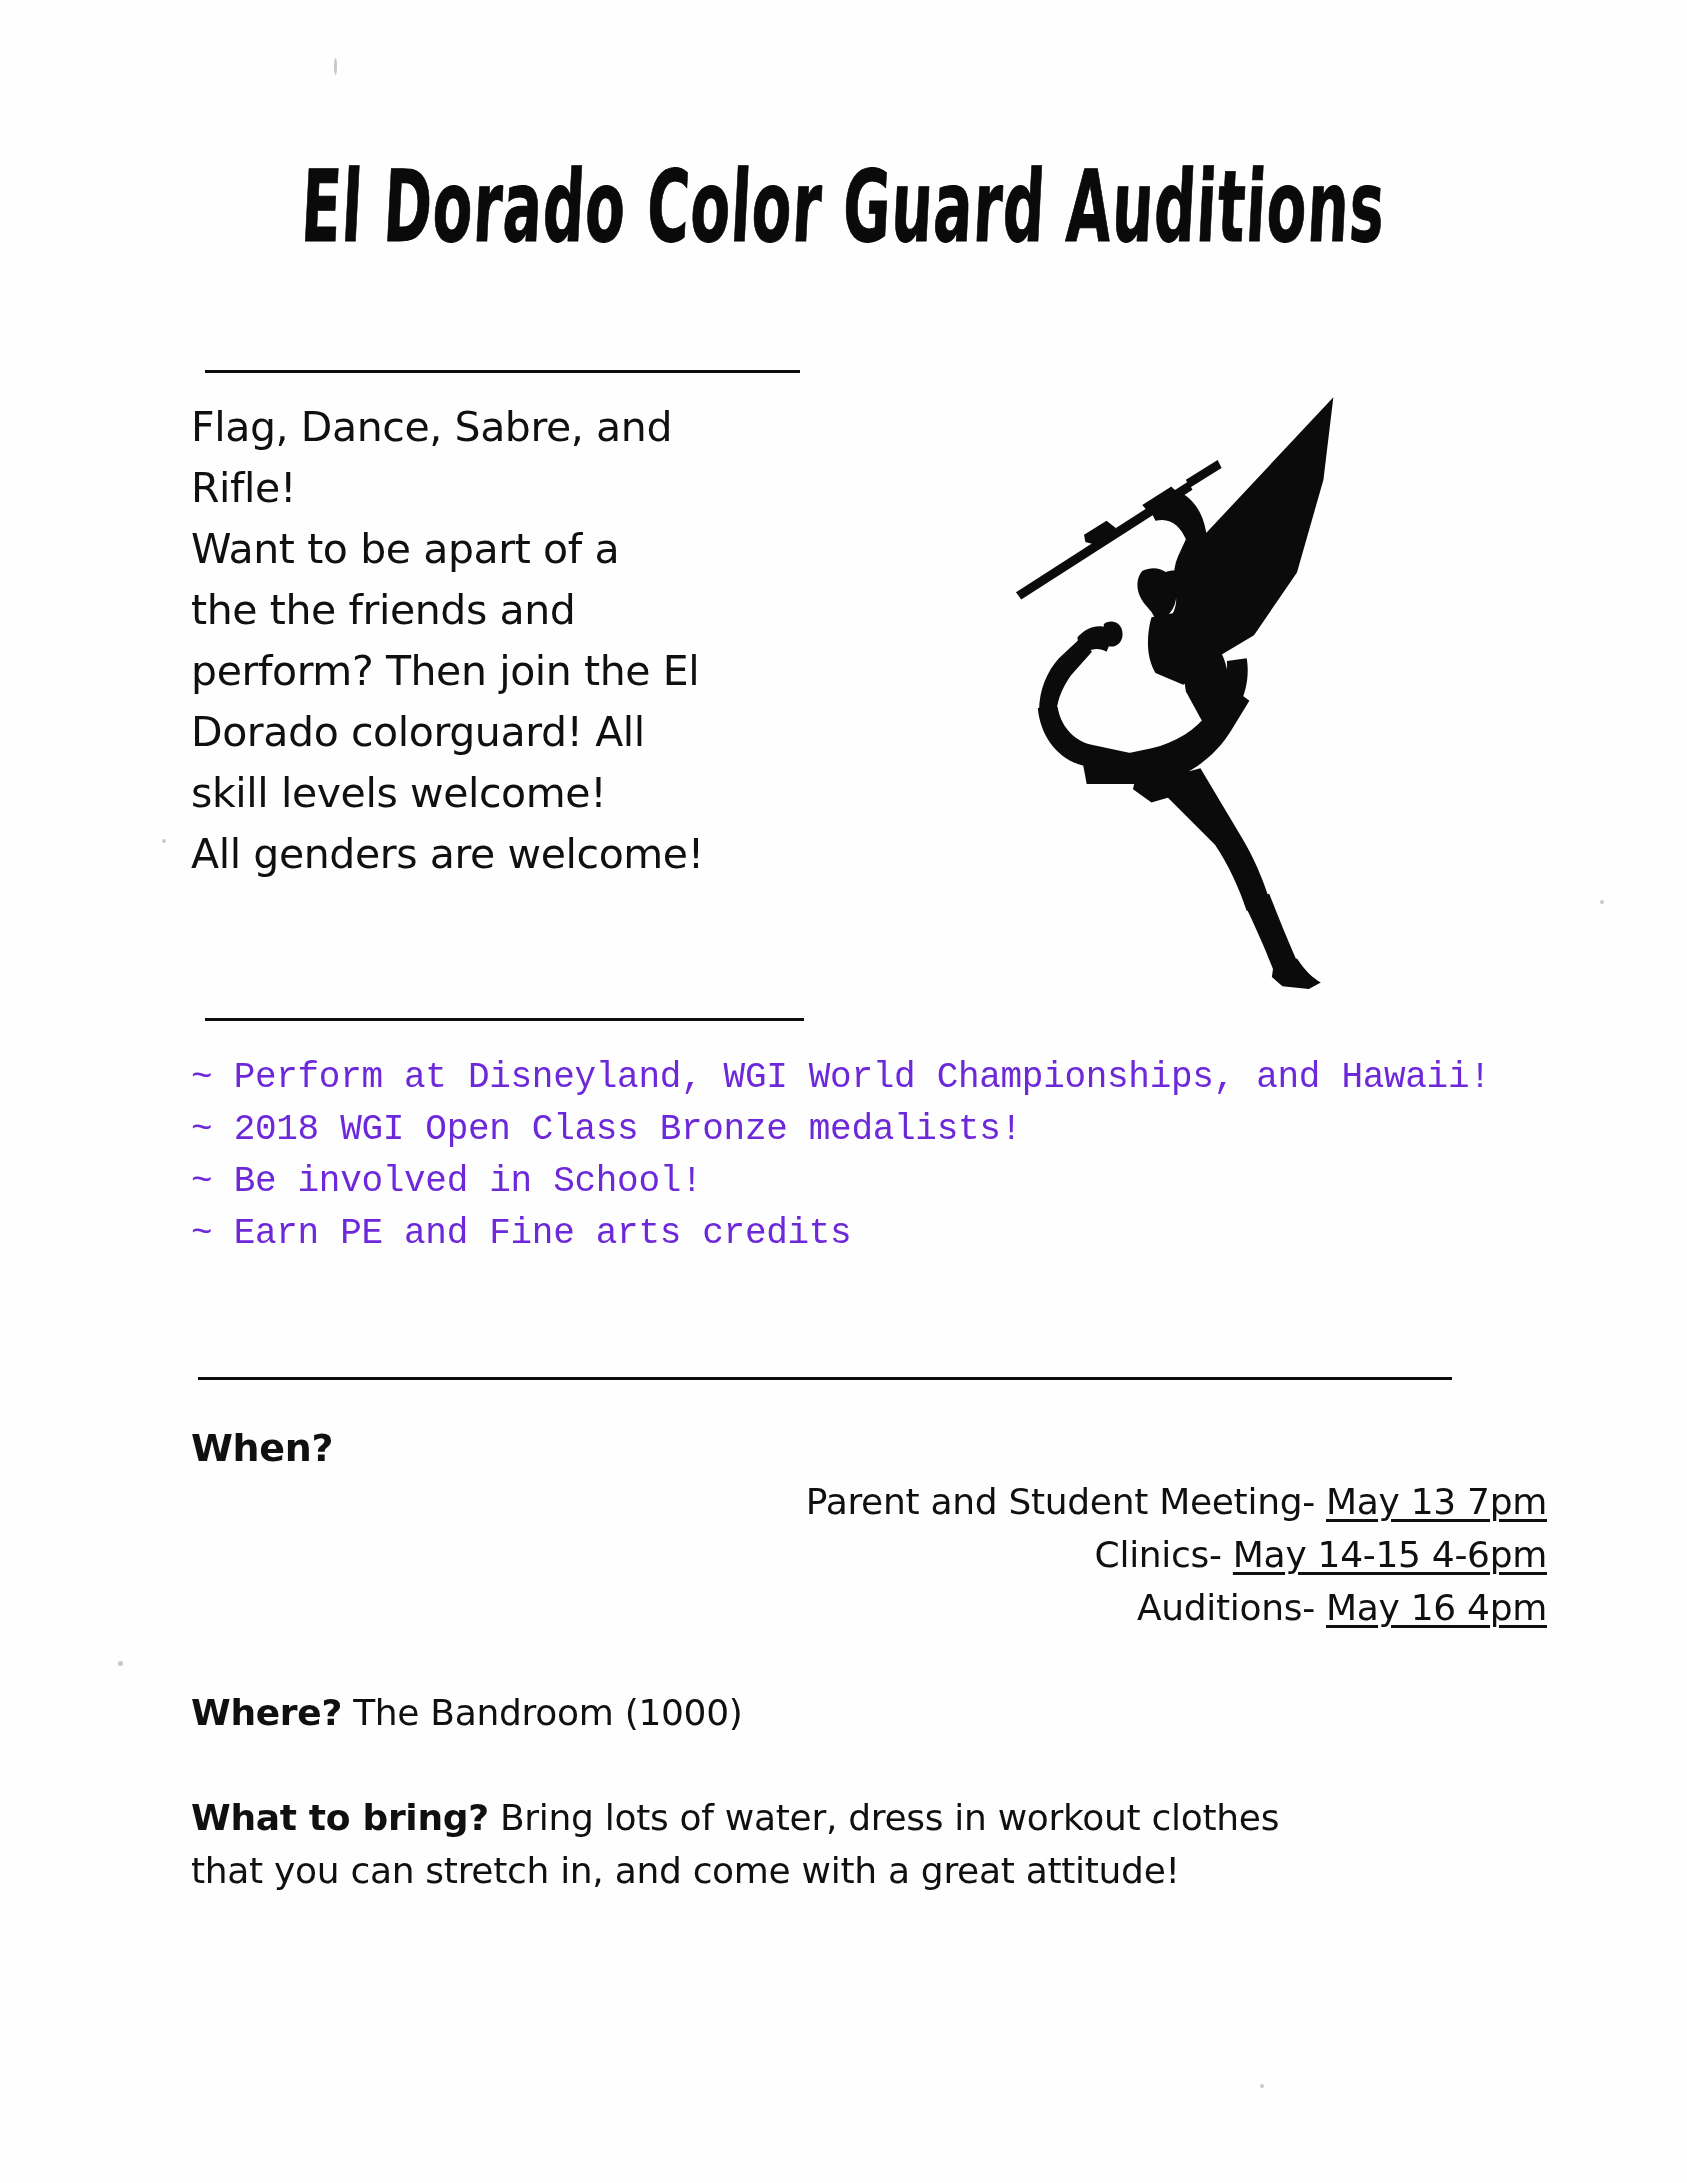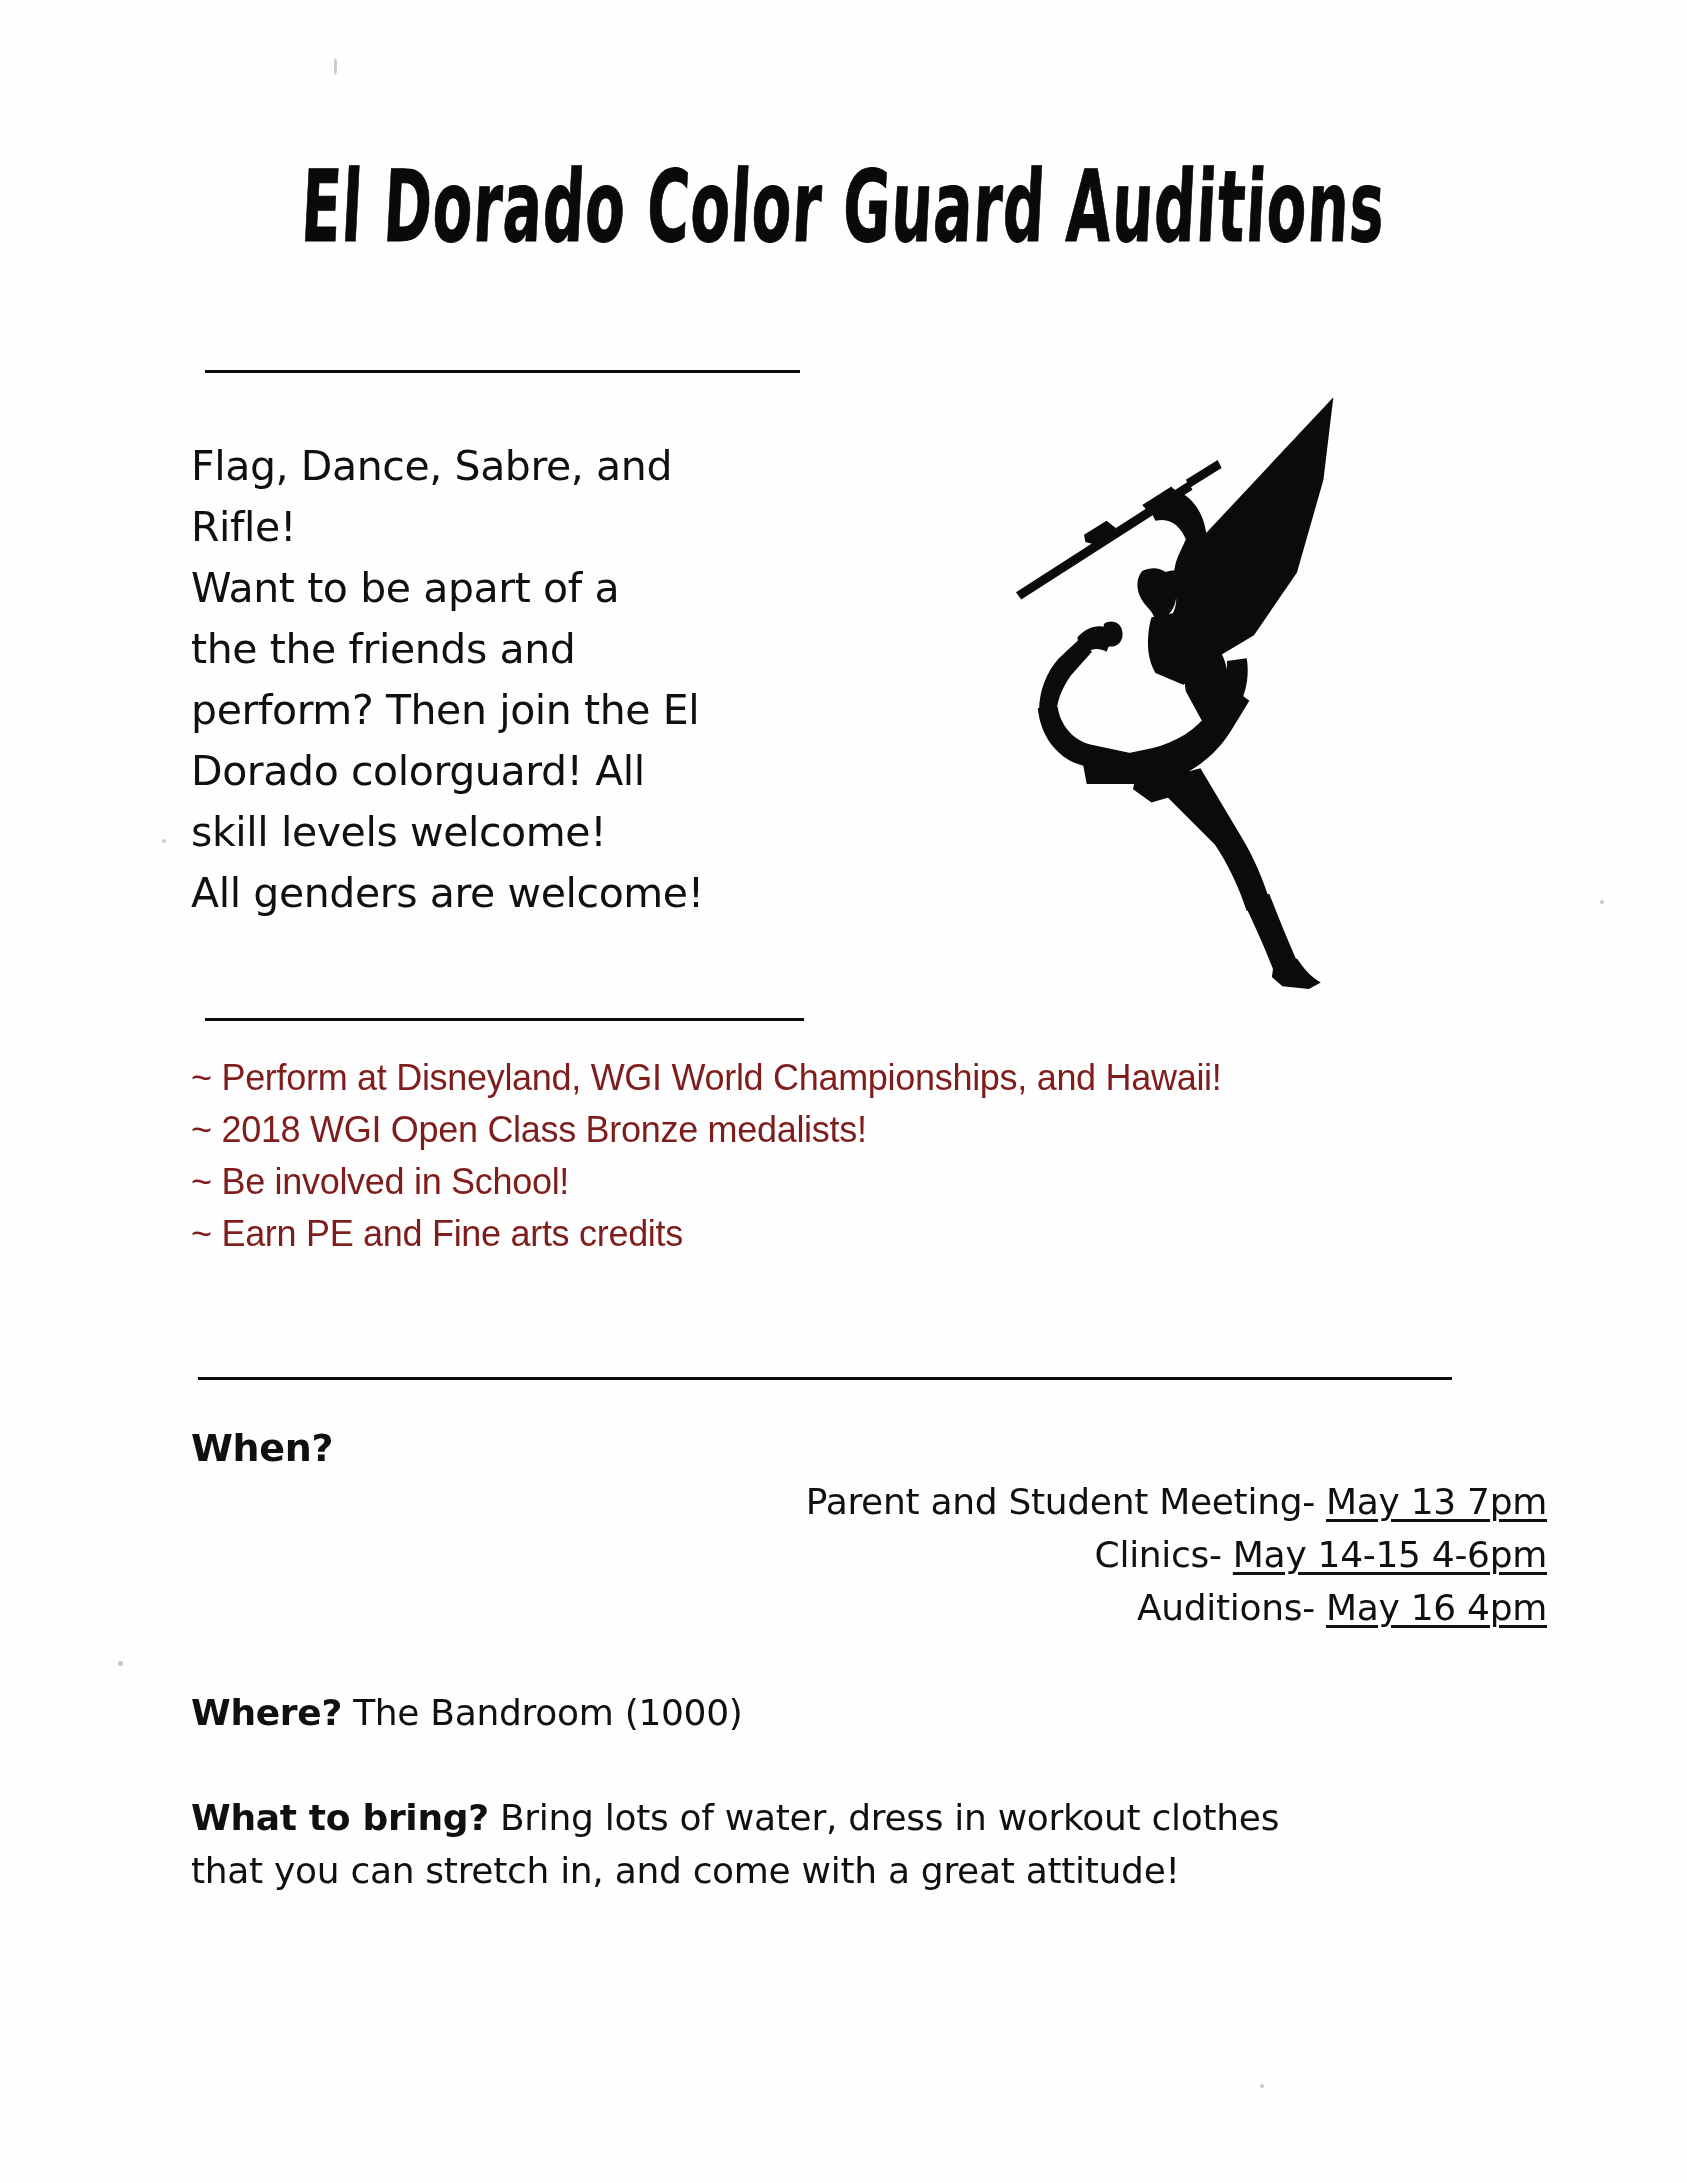--- a/index.html
+++ b/index.html
@@ -61,35 +61,34 @@
     position: absolute;
     left: 191px;
     top: 397px;
     width: 635px;
     font-family: "DejaVu Sans", sans-serif;
     font-size: 41px;
     line-height: 61px;
     letter-spacing: -0.4px;
     font-weight: 400;
     color: #101010;
-    margin-top: 39px;
   }
   #intro p { margin: 0; }
 
   
   #benefits {
     position: absolute;
     left: 191px;
     top: 1052px;
     width: 1323px;
-    font-family: Liberation Sans, sans-serif;
+    font-family: Liberation Mono, monospace;
     font-size: 36px;
     line-height: 52px;
     letter-spacing: -0.3px;
-    color: #7f1d1d;
+    color: #6d28d9;
   }
   #benefits .bullet-line {
     white-space: nowrap;
   }
 
   
   #details {
     position: absolute;
     left: 191px;
     top: 1422px;

